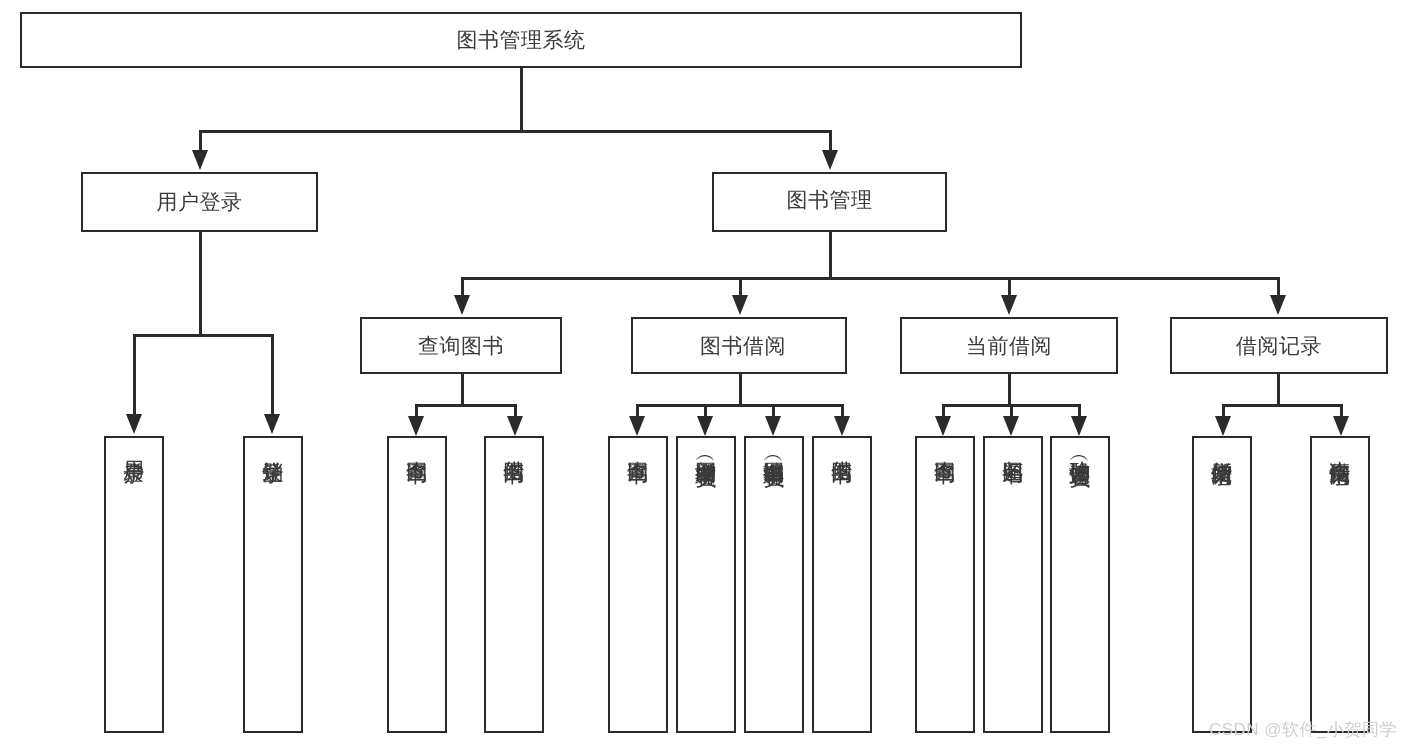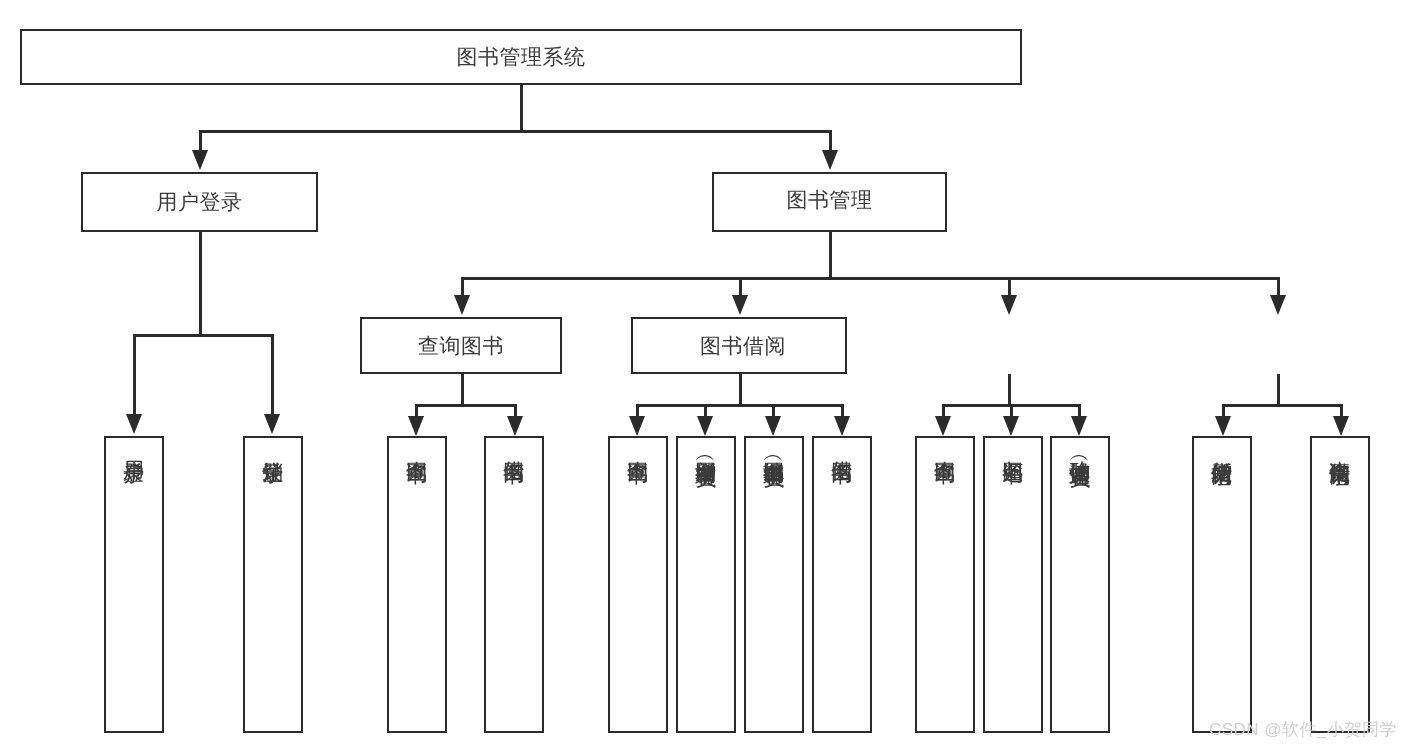--- a/index.html
+++ b/index.html
@@ -132,41 +132,47 @@
   <div class="conn conn-v" style="left:1078px; top:404px; height:14px;"></div>
   <div class="arrow" style="left:1071px; top:416px;"></div>
 
   <div class="conn conn-v" style="left:1277px; top:374px; height:32px;"></div>
   <div class="conn conn-h" style="left:1222px; top:404px; width:120px;"></div>
   <div class="conn conn-v" style="left:1222px; top:404px; height:14px;"></div>
   <div class="arrow" style="left:1215px; top:416px;"></div>
   <div class="conn conn-v" style="left:1340px; top:404px; height:14px;"></div>
   <div class="arrow" style="left:1333px; top:416px;"></div>
 
-  <div class="node node-h" style="left:20px; top:12px; width:1002px; height:56px;margin-top:17px;">
+  <div class="node node-h" style="left:20px; top:12px; width:1002px; height:56px;">
     <span>图书管理系统</span>
   </div>
 
   <div class="node node-h" style="left:81px; top:172px; width:237px; height:60px;">
     <span>用户登录</span>
   </div>
 
   <div class="node node-h" style="left:712px; top:172px; width:235px; height:60px;font-family:Liberation Mono, monospace;">
     <span>图书管理</span>
   </div>
 
   <div class="node node-h" style="left:360px; top:317px; width:202px; height:57px;">
     <span>查询图书</span>
   </div>
 
   <div class="node node-h" style="left:631px; top:317px; width:216px; height:57px;padding-left:8px;">
     <span>图书借阅</span>
   </div>
 
-
+  <div class="node node-h" style="left:900px; top:317px; width:218px; height:57px;">
+    <span>当前借阅</span>
+  </div>
+
+  <div class="node node-h" style="left:1170px; top:317px; width:218px; height:57px;">
+    <span>借阅记录</span>
+  </div>
 
   <div class="node node-v" style="left:104px; top:436px; width:60px; height:297px;">
     <span class="vlabel">用户登录</span>
   </div>
   <div class="node node-v" style="left:243px; top:436px; width:60px; height:297px;">
     <span class="vlabel">注销登录</span>
   </div>
 
   <div class="node node-v" style="left:387px; top:436px; width:60px; height:297px;">
     <span class="vlabel">查询图书</span>

